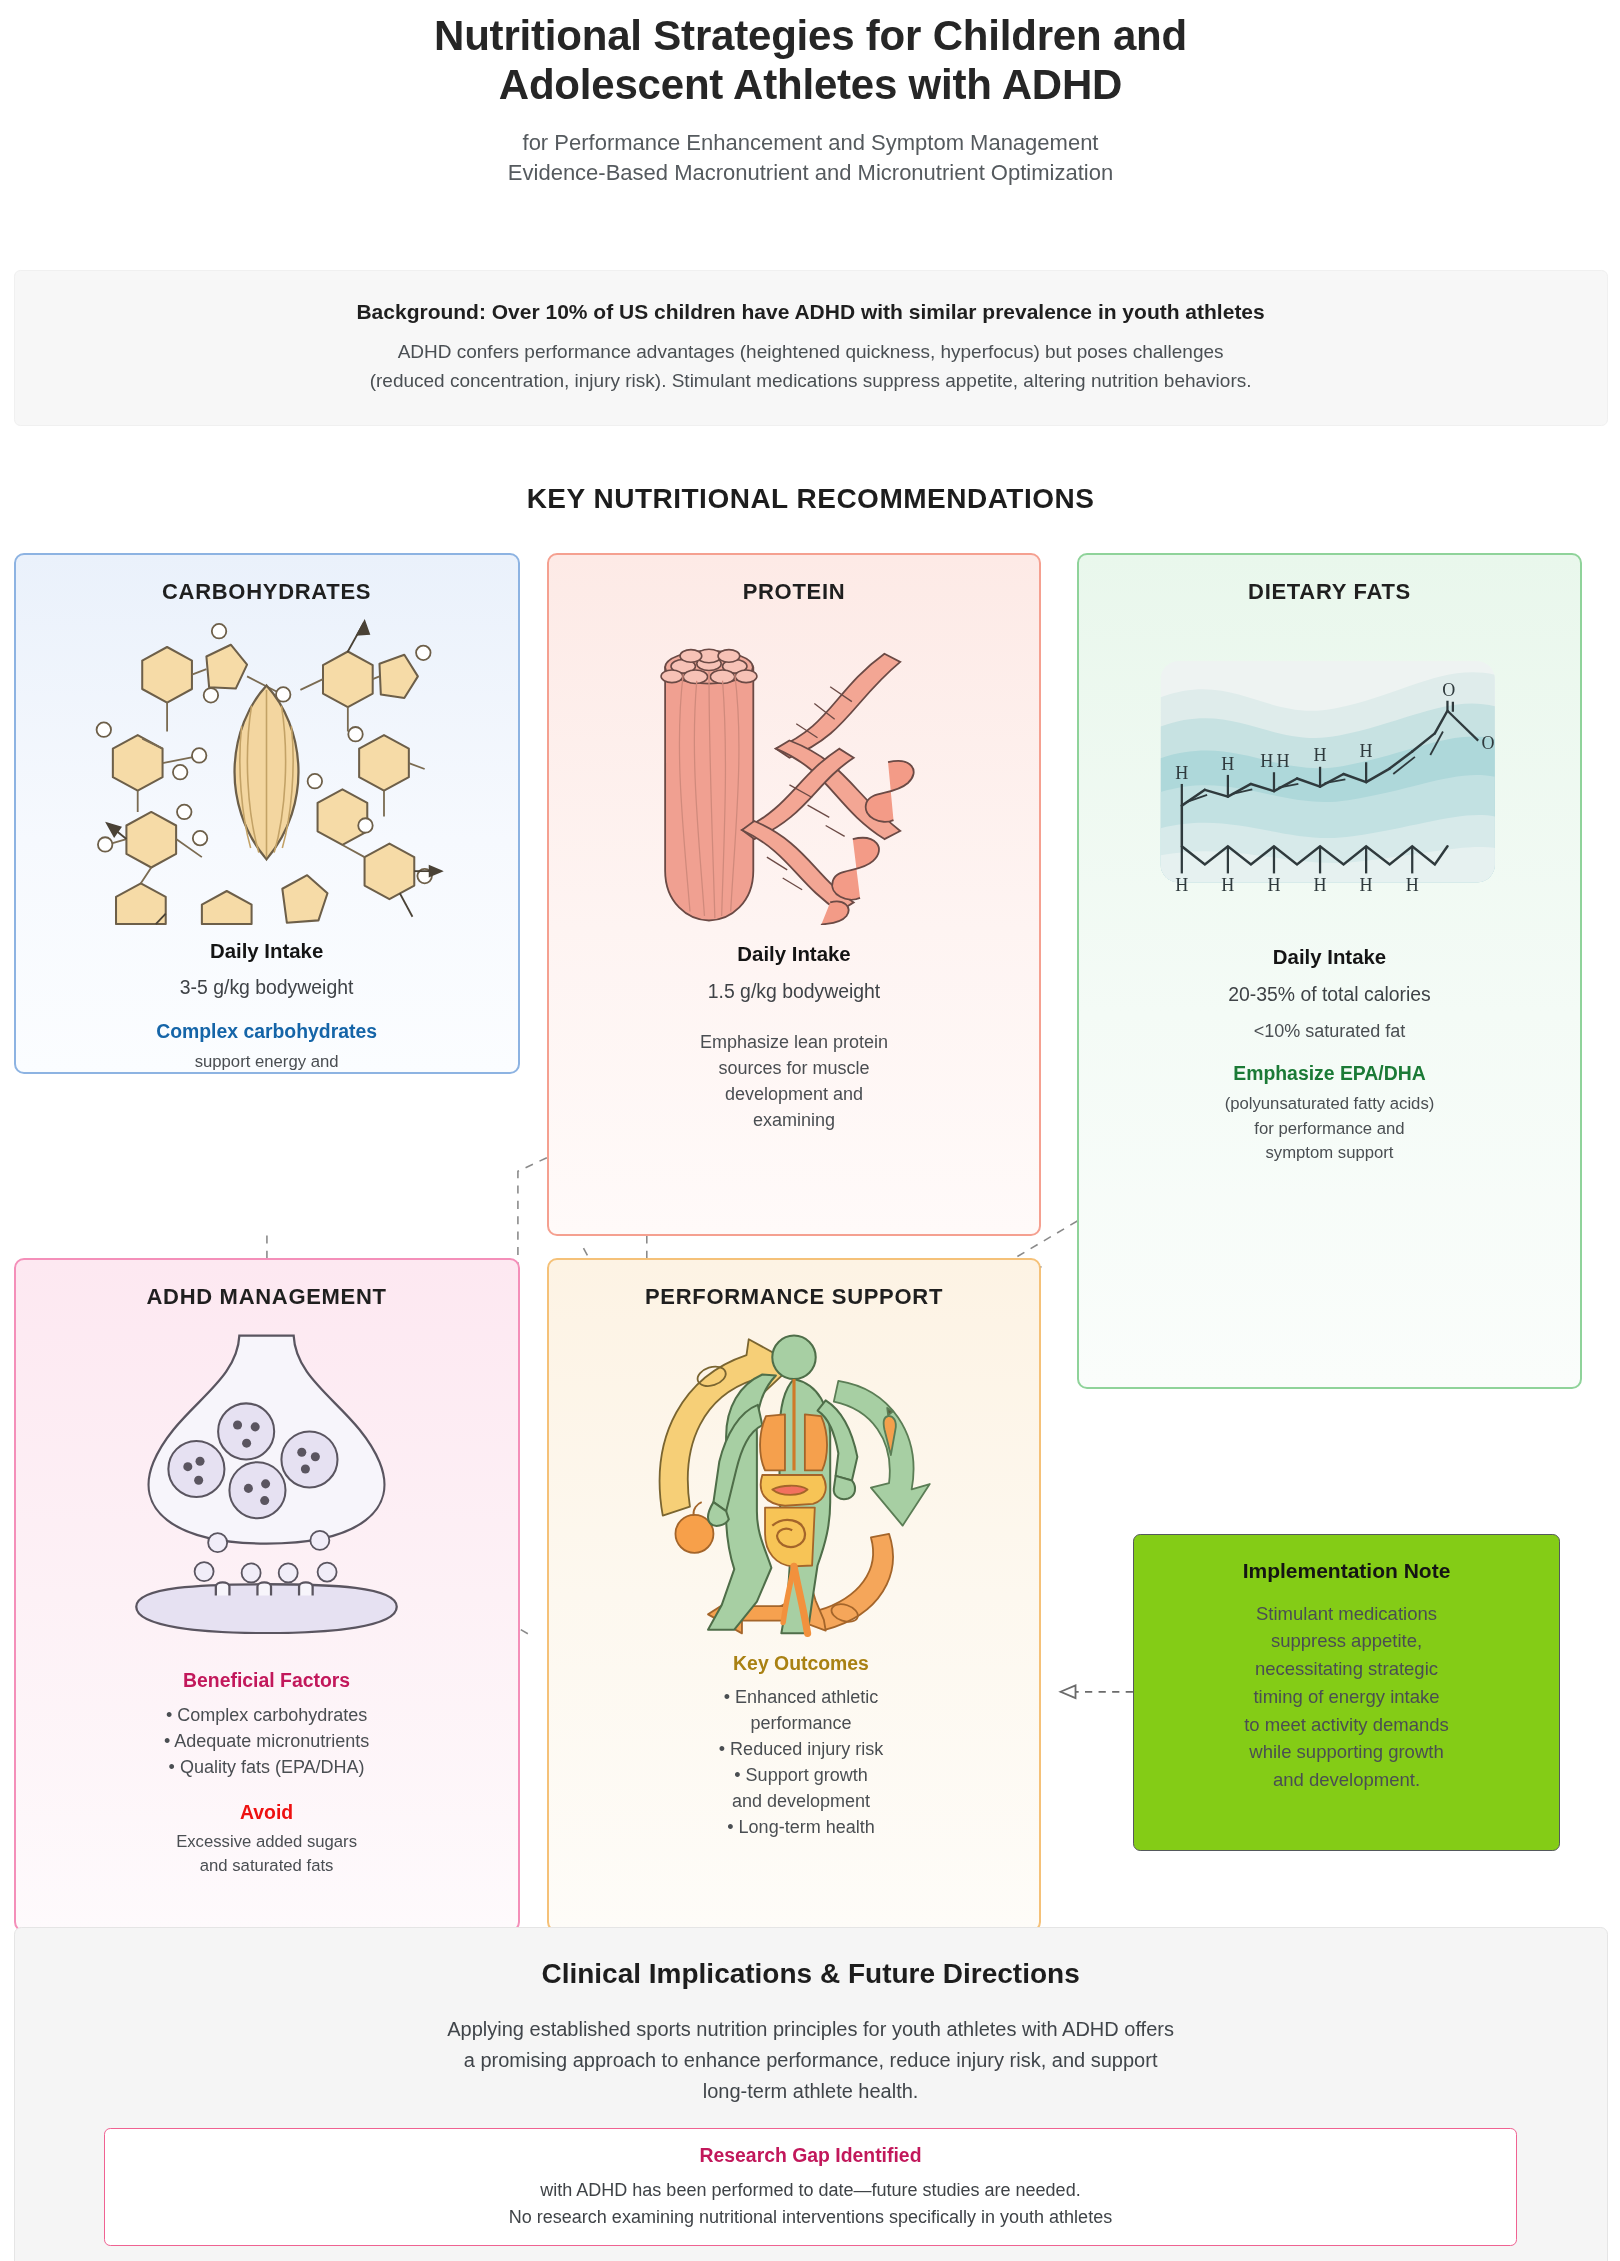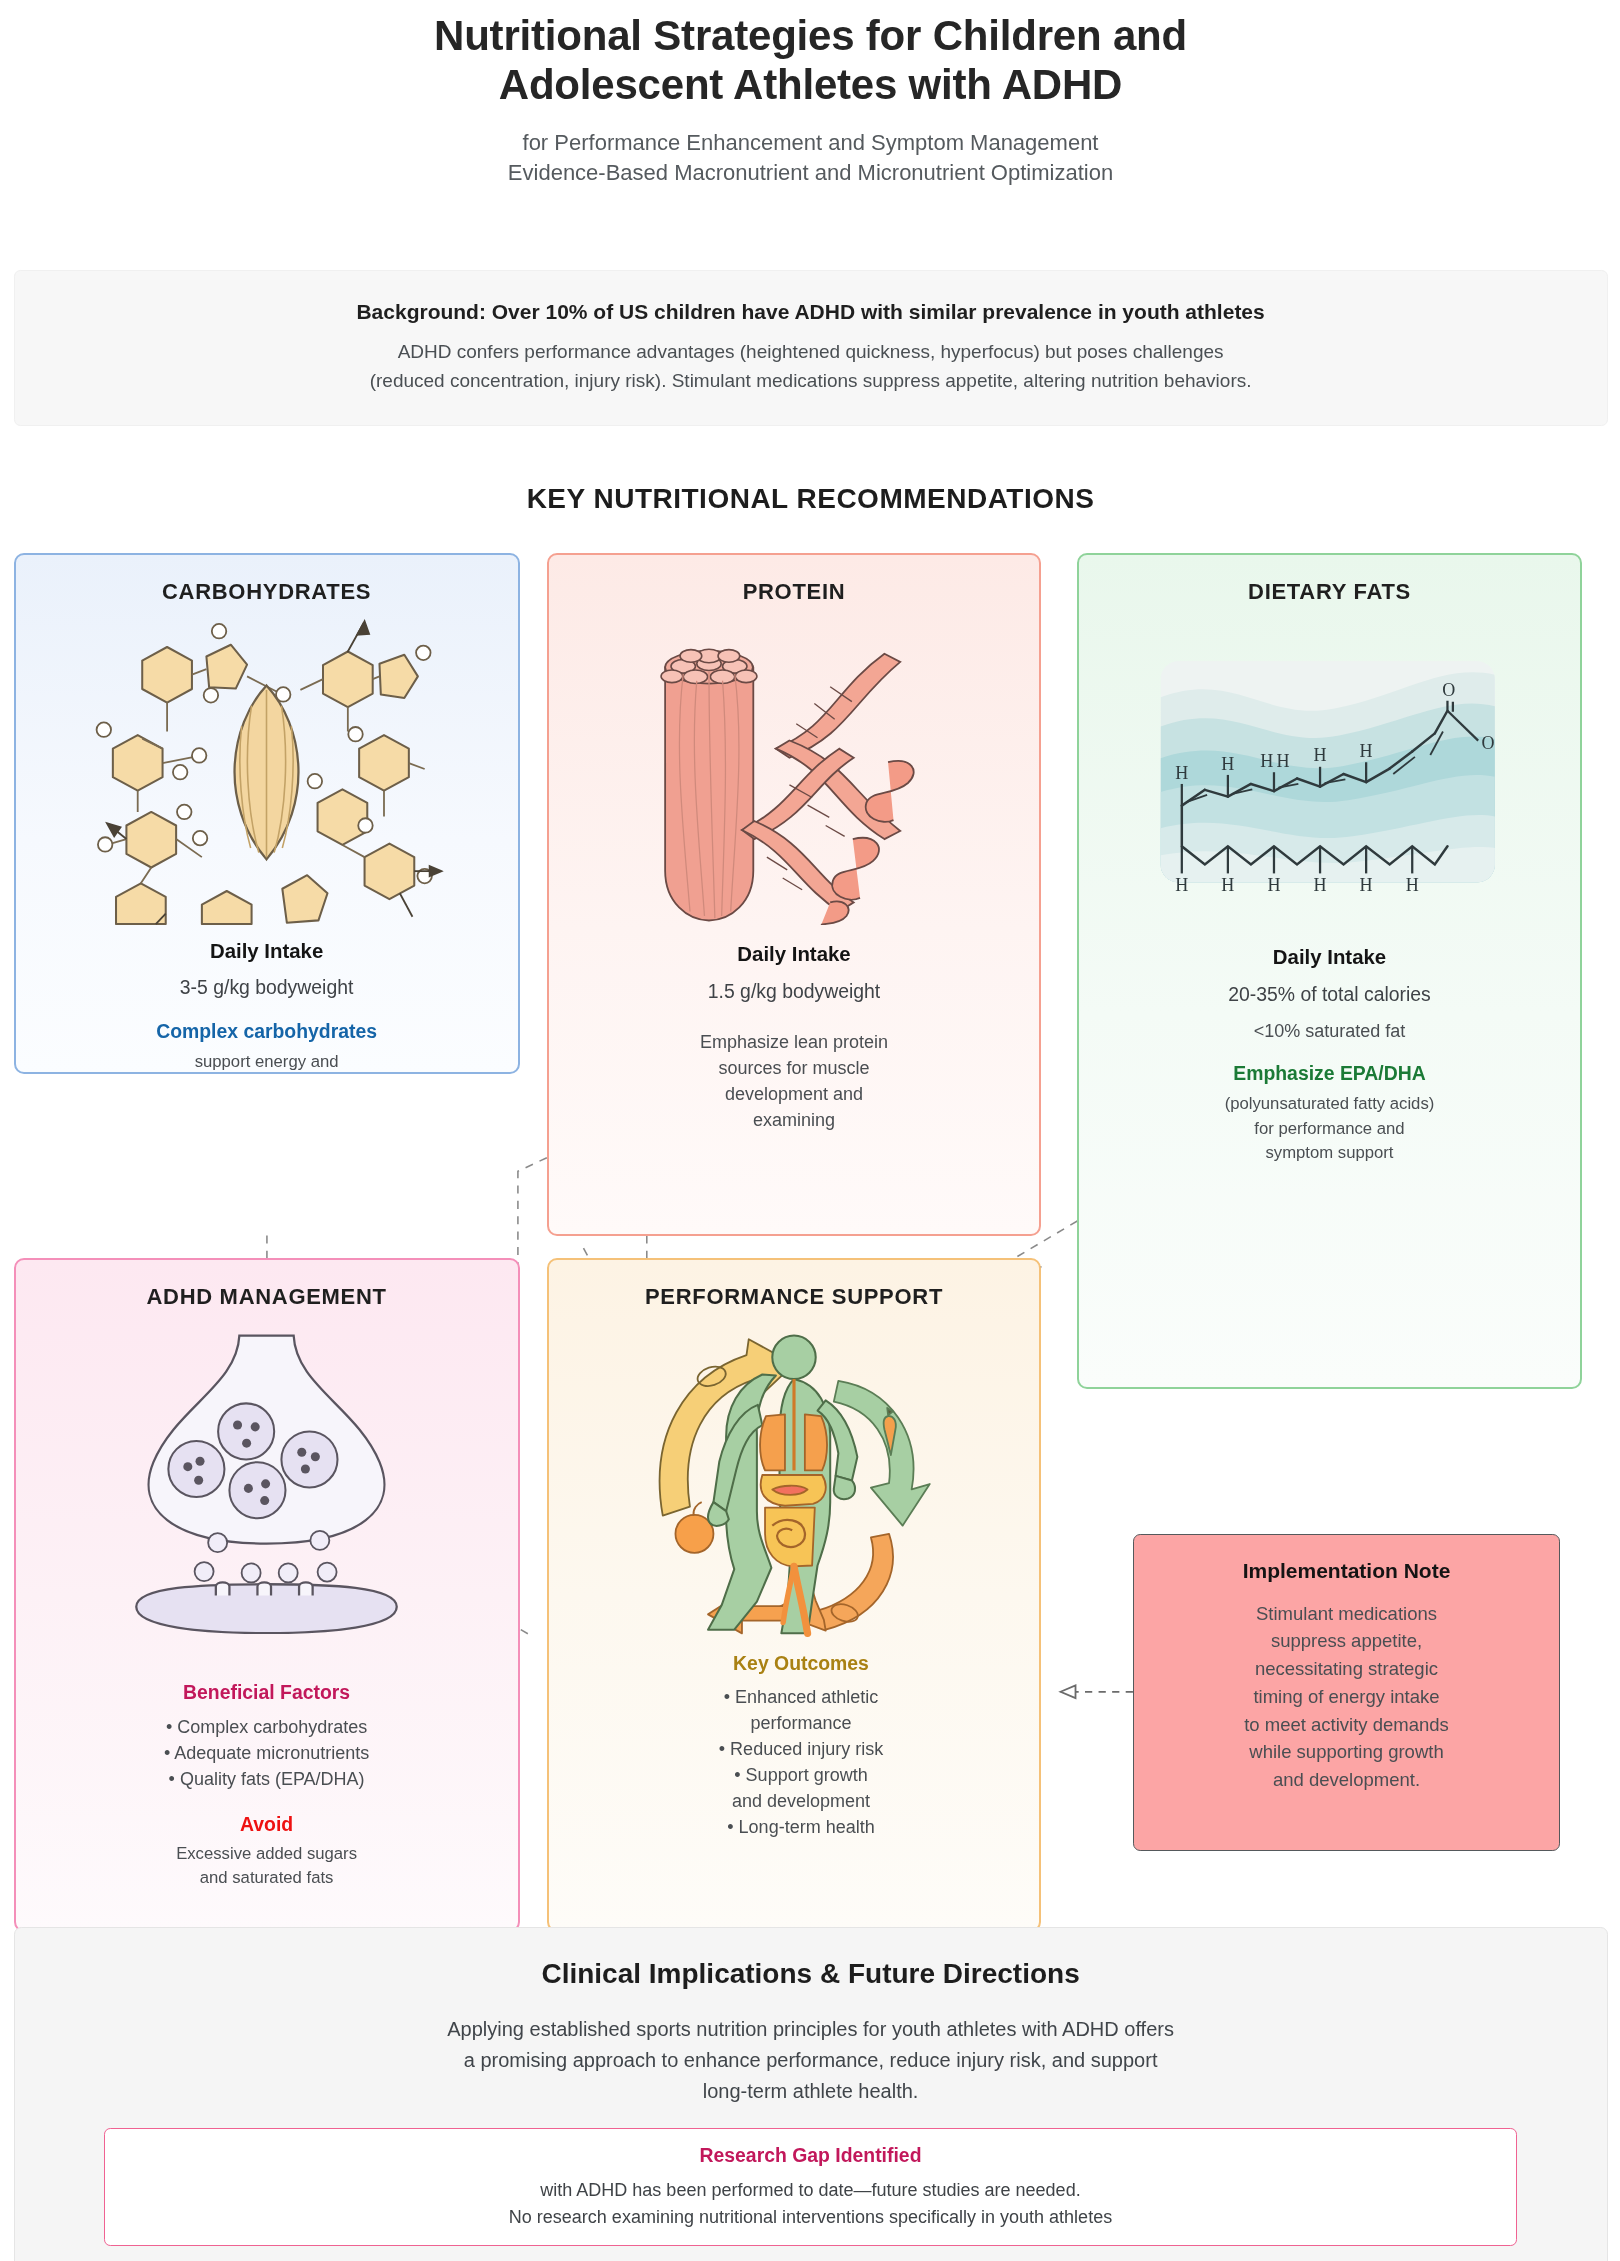--- a/index.html
+++ b/index.html
@@ -104,21 +104,21 @@
     border-color: #f48fb9; background: linear-gradient(180deg,#fde8f1 0%, #fdf1f6 50%, #fefafc 100%); }
   
   #card-perf { left: 547px; top: 1258px; width: 494px; height: 674px;
     border-color: #f5c178; background: linear-gradient(180deg,#fdf3e4 0%, #fdf8ef 50%, #fefcf8 100%); }
 
   
   #impl-note {
     position: absolute; left: 1133px; top: 1534px;
     width: 427px; height: 317px;
     border: 1.8px solid #55595c; border-radius: 7.2px;
-    background: #fca5a5;
+    background: #84cc16;
     display: flex; flex-direction: column; align-items: center;
     padding: 23.5px 27px;
   }
   .impl-title { font-size: 21px; font-weight: bold; color: #141414; margin-bottom: 17px; }
   .impl-body { font-size: 18.5px; color: #4a4e52; line-height: 1.5; text-align: center; }
 
   
   #clinical {
     position: absolute; left: 13.6px; top: 1927px;
     width: 1594px; height: 362px;
@@ -450,21 +450,21 @@
         </g>
         <path d="M62,610 C62,565 210,560 350,560 C490,560 638,565 638,610 C638,655 490,668 350,668 C210,668 62,655 62,610 Z" fill="#e6e1f2" stroke="#5a5560" stroke-width="5"></path>
         <g fill="#f7f5fb" stroke="#5a5560" stroke-width="5">
           <path d="M238,585 L238,565 C238,553 268,553 268,565 L268,585"></path>
           <path d="M330,585 L330,565 C330,553 360,553 360,565 L360,585"></path>
           <path d="M422,585 L422,565 C422,553 452,553 452,565 L452,585"></path>
         </g>
       </svg>
     </div>
     <div class="card-text" style="margin-top:30px;">
-      <div class="accent-head" style="color:#c2185b;margin-top:12px;">Beneficial Factors</div>
+      <div class="accent-head" style="color:#c2185b;margin-top:0;">Beneficial Factors</div>
       <div class="intake-note" style="margin-top:10px;">
         <div>• Complex carbohydrates</div>
         <div>• Adequate micronutrients</div>
         <div>• Quality fats (EPA/DHA)</div>
       </div>
       <div class="accent-head" style="color:#ee1111;margin-top:21px;margin-bottom:6.3px;">Avoid</div>
       <div class="accent-body">
         <div>Excessive added sugars</div>
         <div>and saturated fats</div>
       </div>

